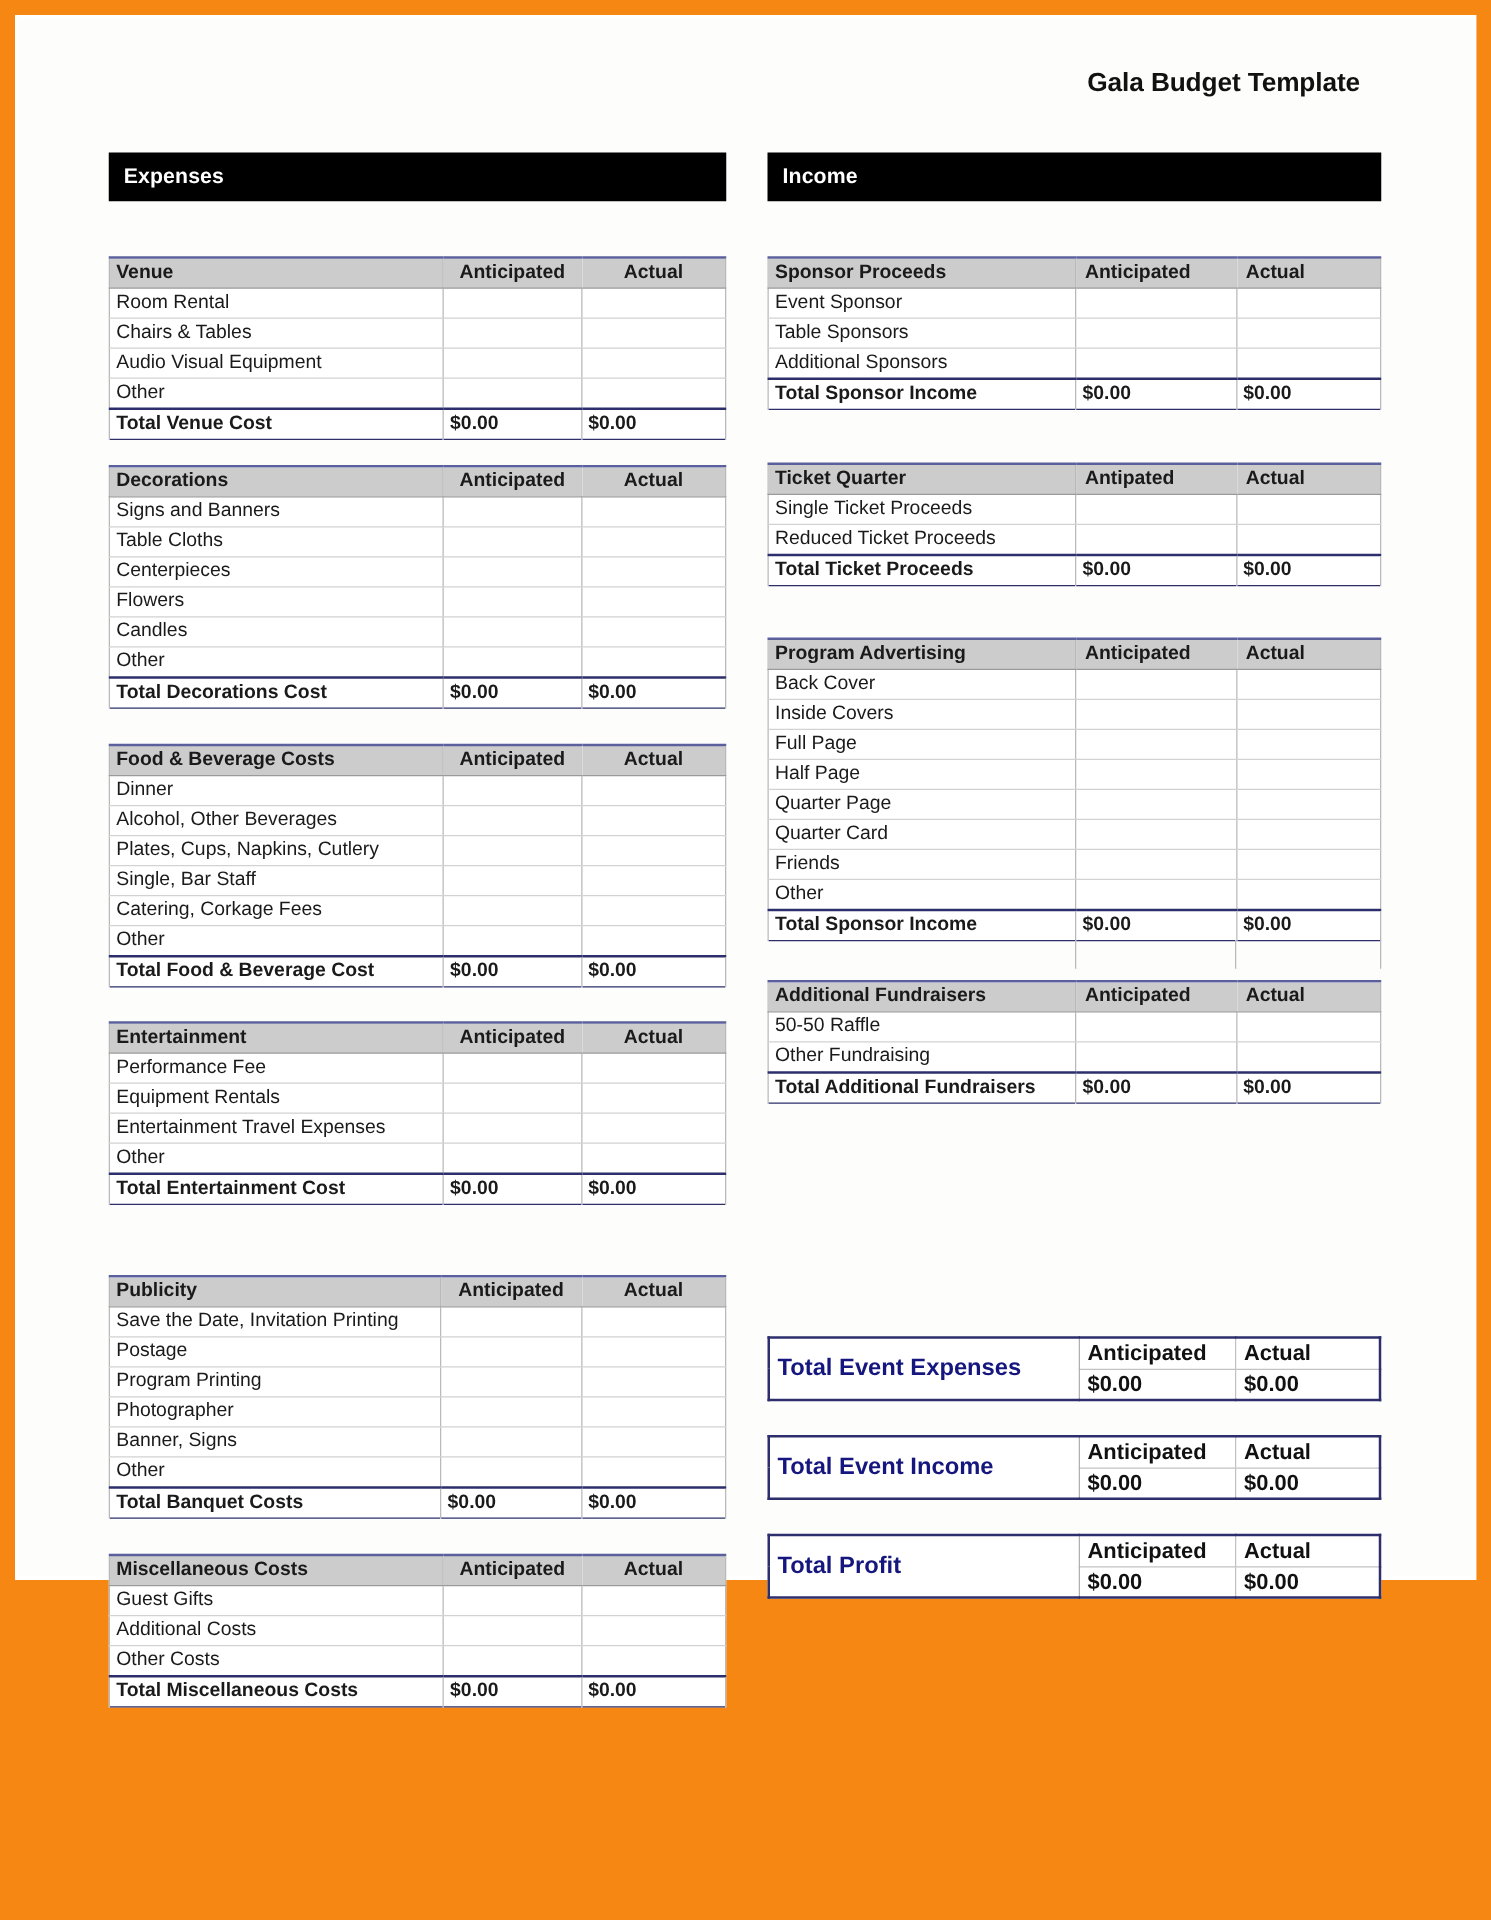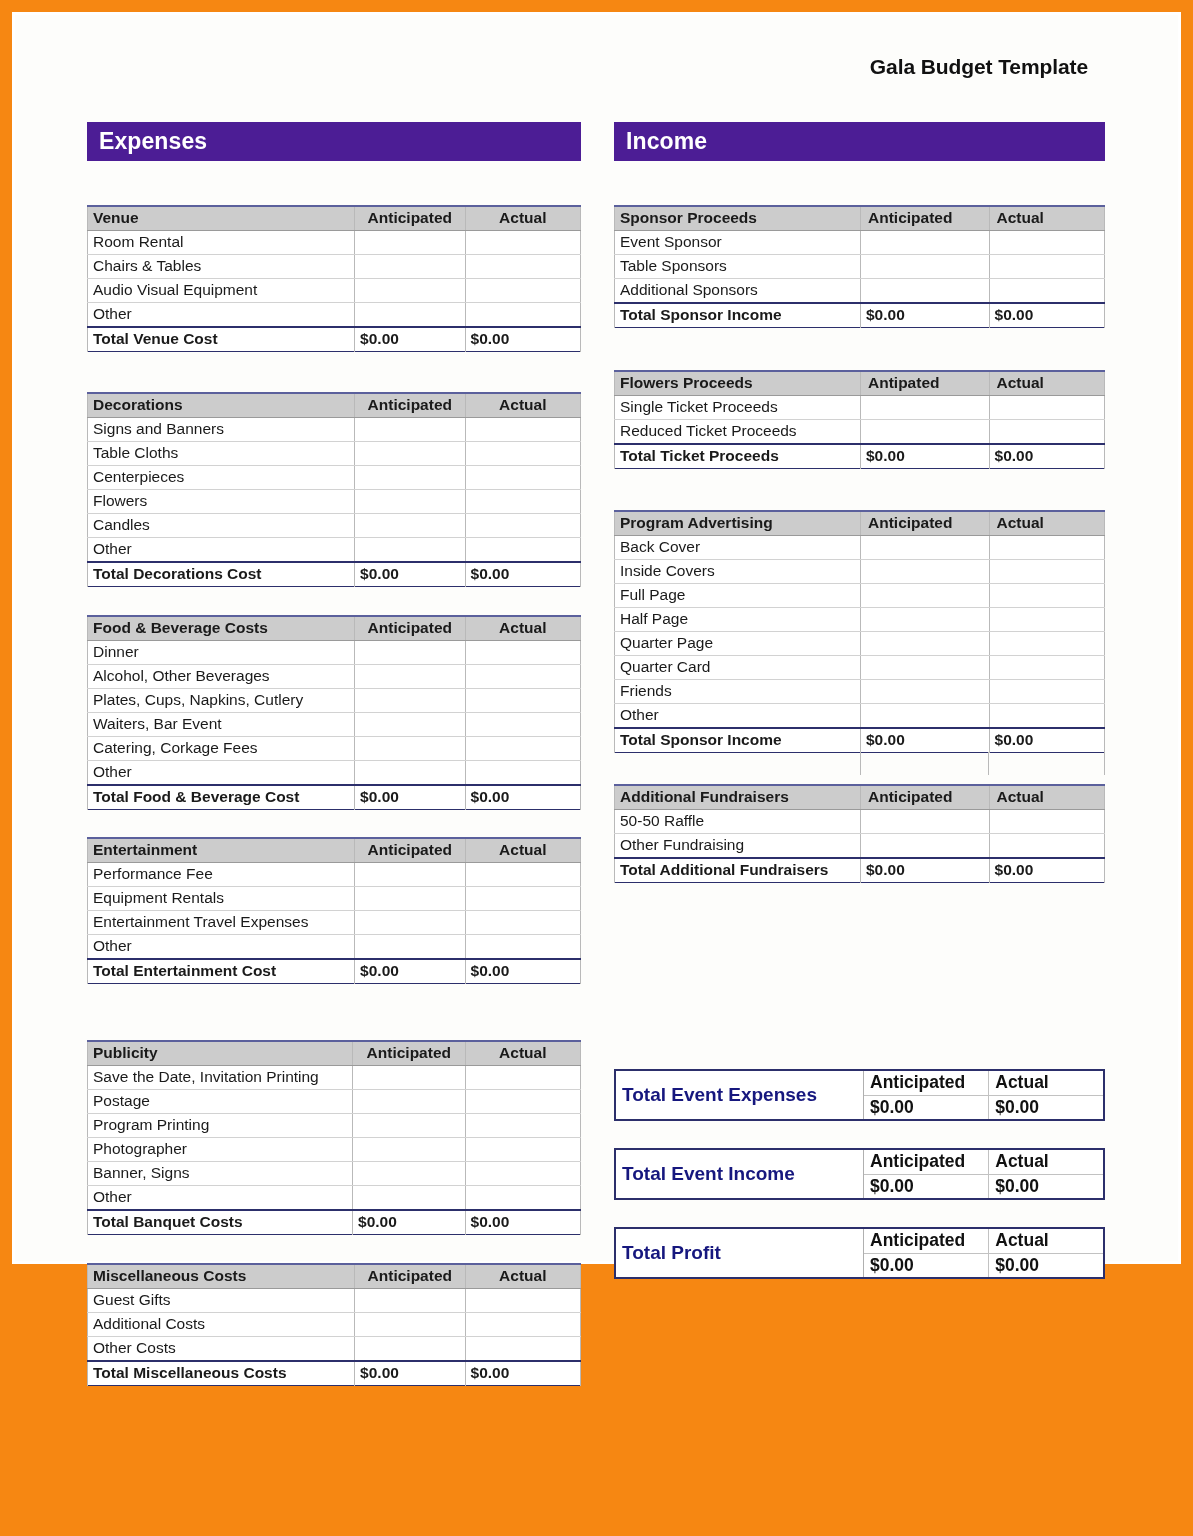--- a/index.html
+++ b/index.html
@@ -47,23 +47,23 @@
   
   .column {
     position: absolute;
     top: 107px;
   }
   #col-expenses { left: 72px;  width: 494px; }
   #col-income   { left: 599px; width: 491px; }
 
   
   .section-banner {
-    background: #4c1d95;
+    background: #000000;
     color: #ffffff;
-    font-size: 23px;
+    font-size: 17px;
     font-weight: bold;
     padding: 6px 0 7px 12px;
     height: 26px;
     line-height: 26px;
     box-sizing: content-box;
     letter-spacing: 0.1px;
   }
 
   
   table.bt {
@@ -170,21 +170,21 @@
 
 <div id="page-frame">
   <div id="page-inner">
 
     <div id="doc-title">Gala Budget Template</div>
 
     <div class="column exp" id="col-expenses">
       <div class="section-banner">Expenses</div>
       <div style="height:44px"></div>
       <div id="expenses-tables">
-          <div class="tbl-block" style="margin-bottom: 40px;">
+          <div class="tbl-block" style="margin-bottom: 20px;">
             <table class="bt">
               <colgroup>
                 <col style="width:266px">
                 <col style="width:110px">
                 <col style="width:115px">
               </colgroup>
               <tbody>
                 <tr class="hdr">
                   <td class="c-lab">Venue</td>
                   <td class="c-ant">Anticipated</td>
@@ -291,21 +291,21 @@
                   <td>Alcohol, Other Beverages</td>
                   <td class="num"></td>
                   <td class="num"></td>
                 </tr>
                 <tr>
                   <td>Plates, Cups, Napkins, Cutlery</td>
                   <td class="num"></td>
                   <td class="num"></td>
                 </tr>
                 <tr>
-                  <td>Waiters, Bar Event</td>
+                  <td>Single, Bar Staff</td>
                   <td class="num"></td>
                   <td class="num"></td>
                 </tr>
                 <tr>
                   <td>Catering, Corkage Fees</td>
                   <td class="num"></td>
                   <td class="num"></td>
                 </tr>
                 <tr>
                   <td>Other</td>
@@ -493,21 +493,21 @@
           </div>
           <div class="tbl-block" style="margin-bottom: 41px;">
             <table class="bt">
               <colgroup>
                 <col style="width:245px">
                 <col style="width:128px">
                 <col style="width:115px">
               </colgroup>
               <tbody>
                 <tr class="hdr">
-                  <td class="c-lab">Flowers Proceeds</td>
+                  <td class="c-lab">Ticket Quarter</td>
                   <td class="c-ant">Antipated</td>
                   <td class="c-act">Actual</td>
                 </tr>
                 <tr>
                   <td>Single Ticket Proceeds</td>
                   <td class="num"></td>
                   <td class="num"></td>
                 </tr>
                 <tr>
                   <td>Reduced Ticket Proceeds</td>

